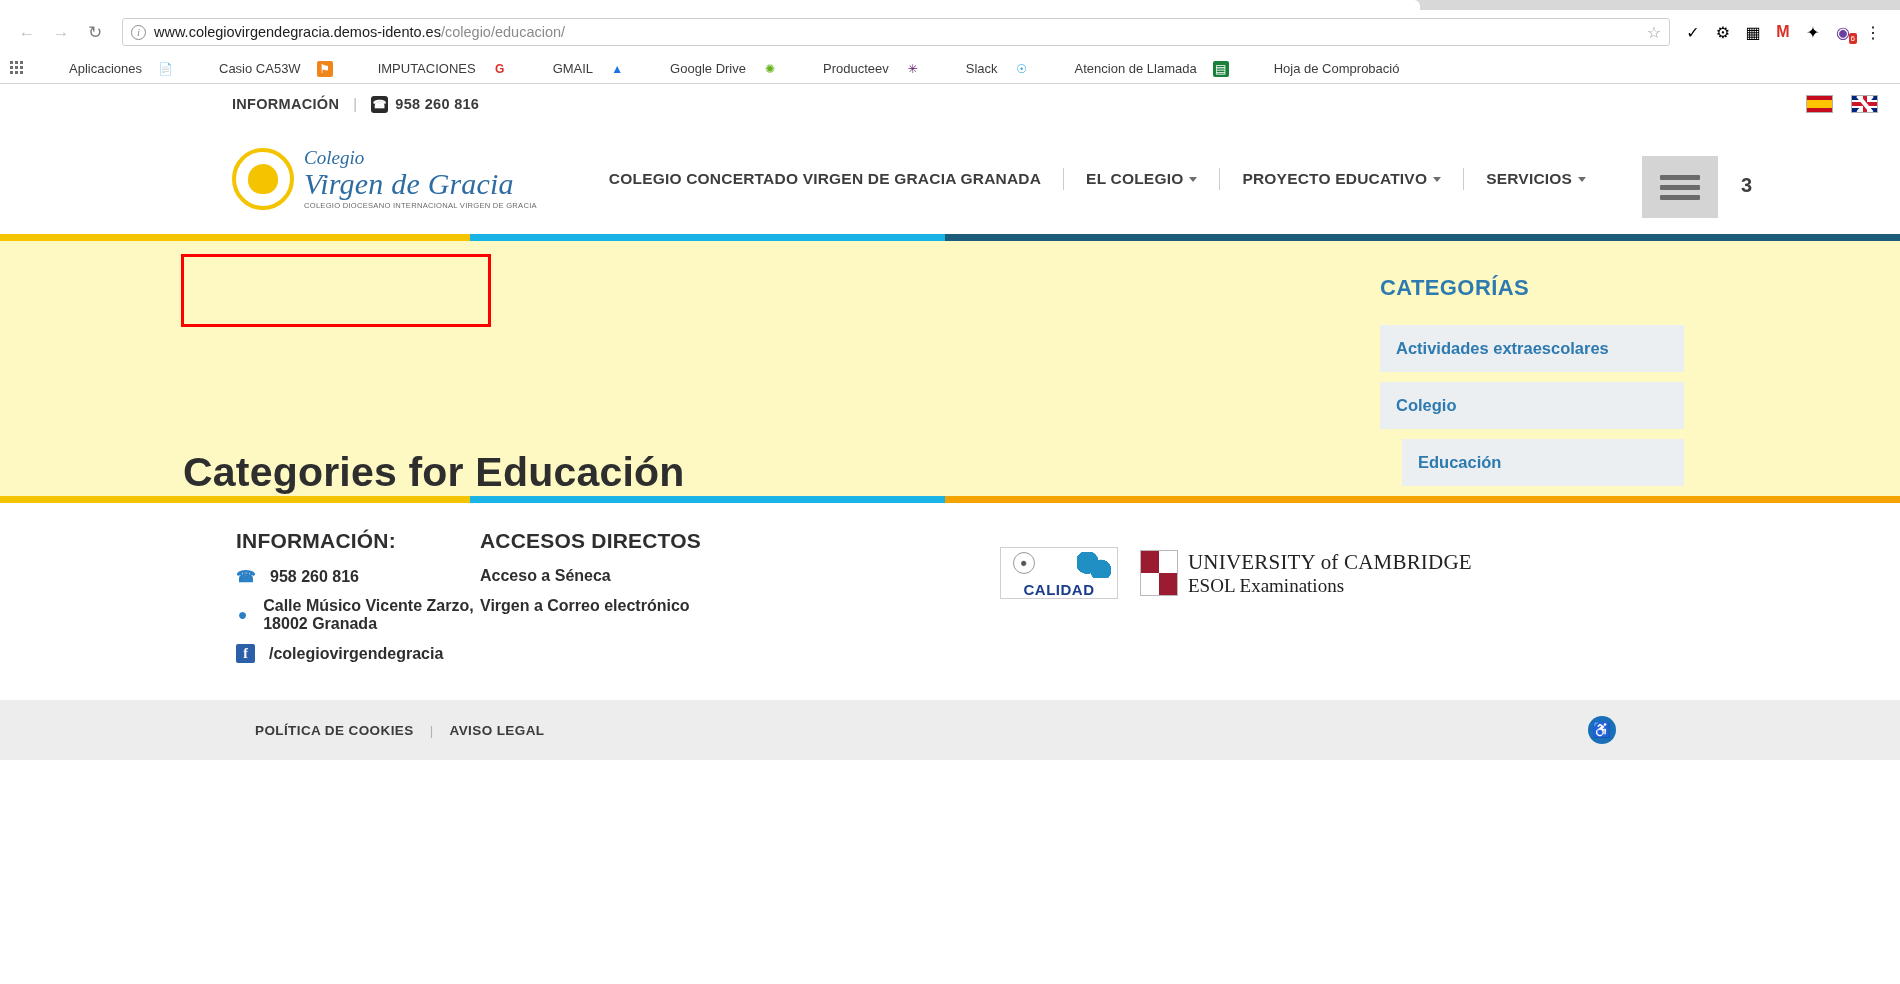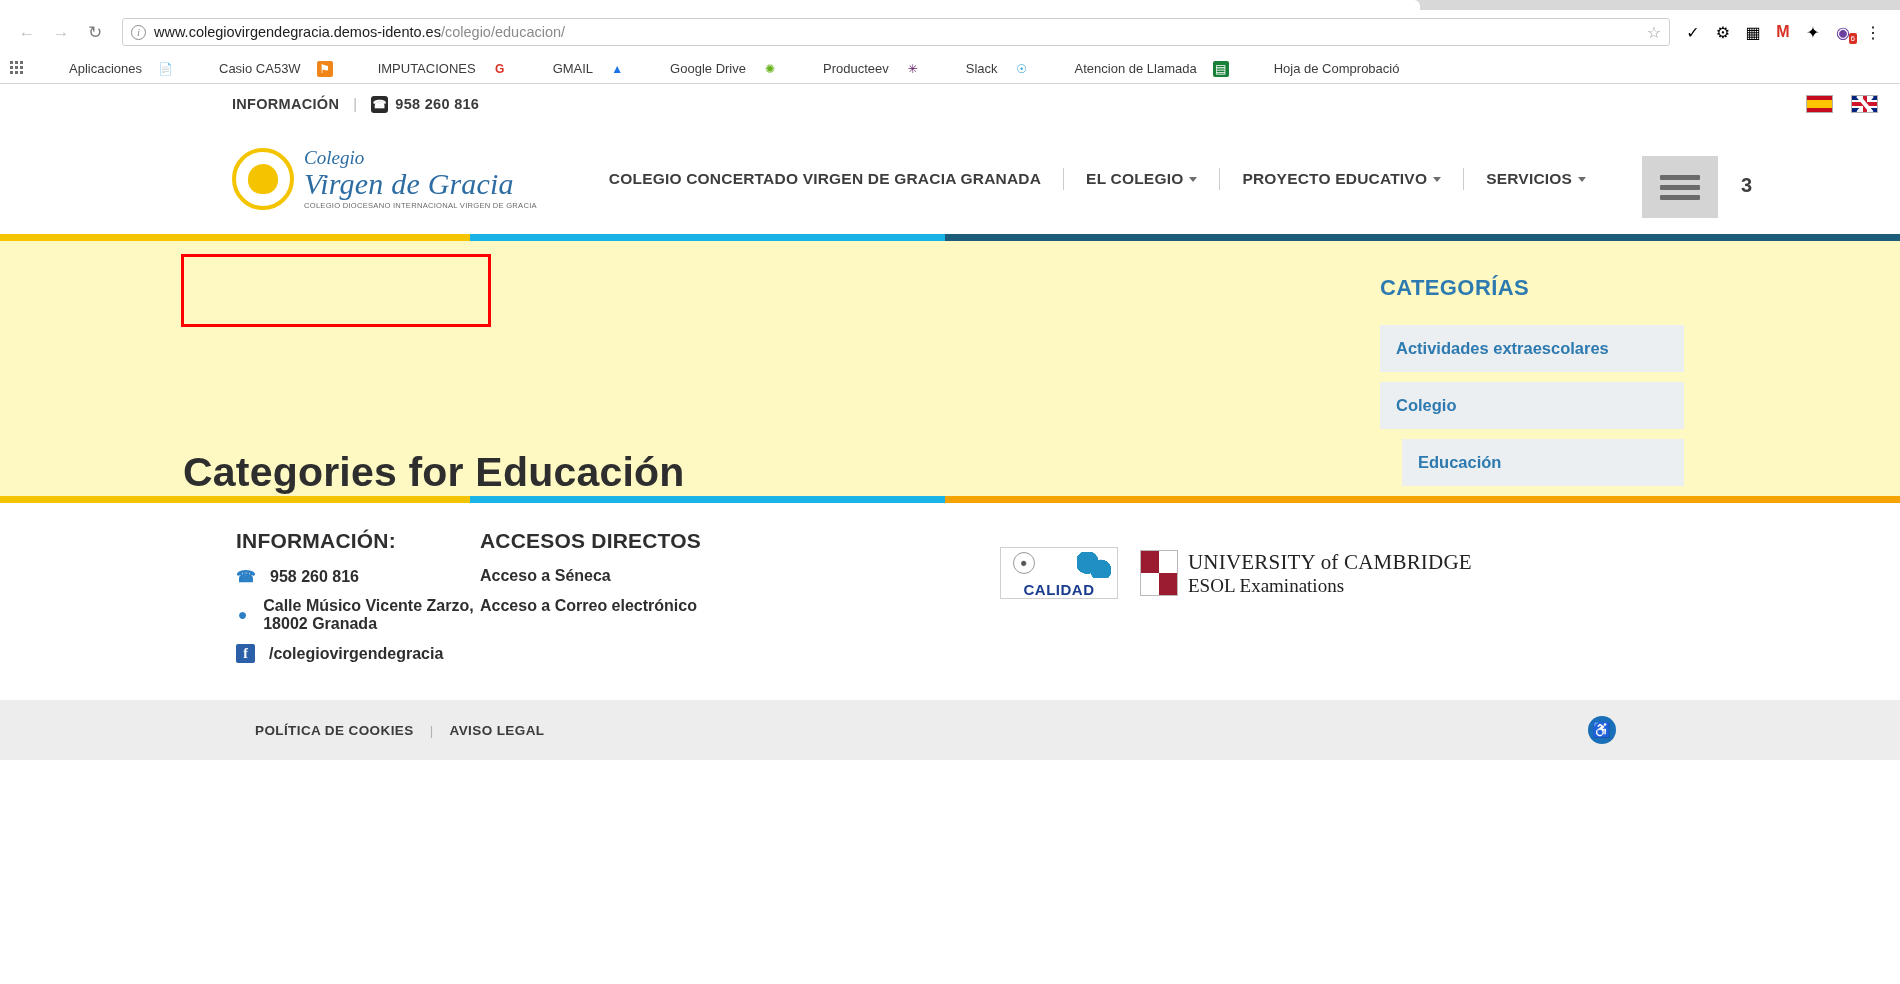--- a/index.html
+++ b/index.html
@@ -577,21 +577,21 @@
       </div>
       <div class="f-line">
         <span class="f-ico fb">f</span>
         <span>/colegiovirgendegracia</span>
       </div>
     </div>
 
     <div class="f-col-2">
       <div class="f-title">ACCESOS DIRECTOS</div>
       <div class="f-link">Acceso a Séneca</div>
-      <div class="f-link">Acceso a Correo electrónico</div>
+      <div class="f-link">Virgen a Correo electrónico</div>
     </div>
 
     <div class="f-col-3">
       <div class="logo-cal">
         <span class="dot">✺</span>
         <span class="swoosh"></span>
         <span>CALIDAD</span>
       </div>
       <div class="logo-cam">
         <span class="cam-shield">

